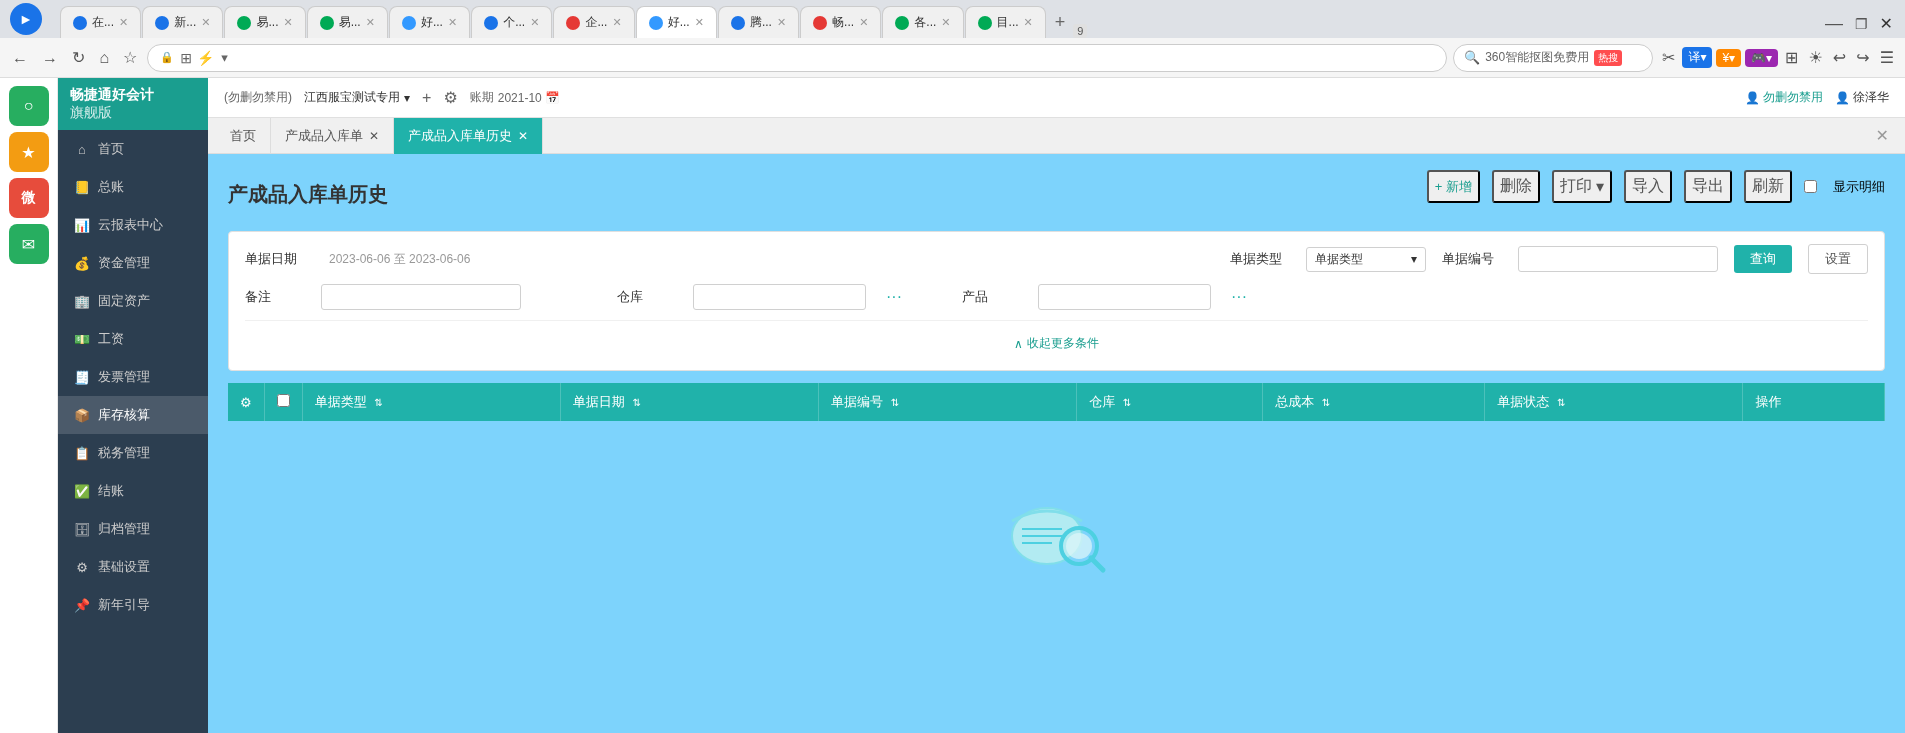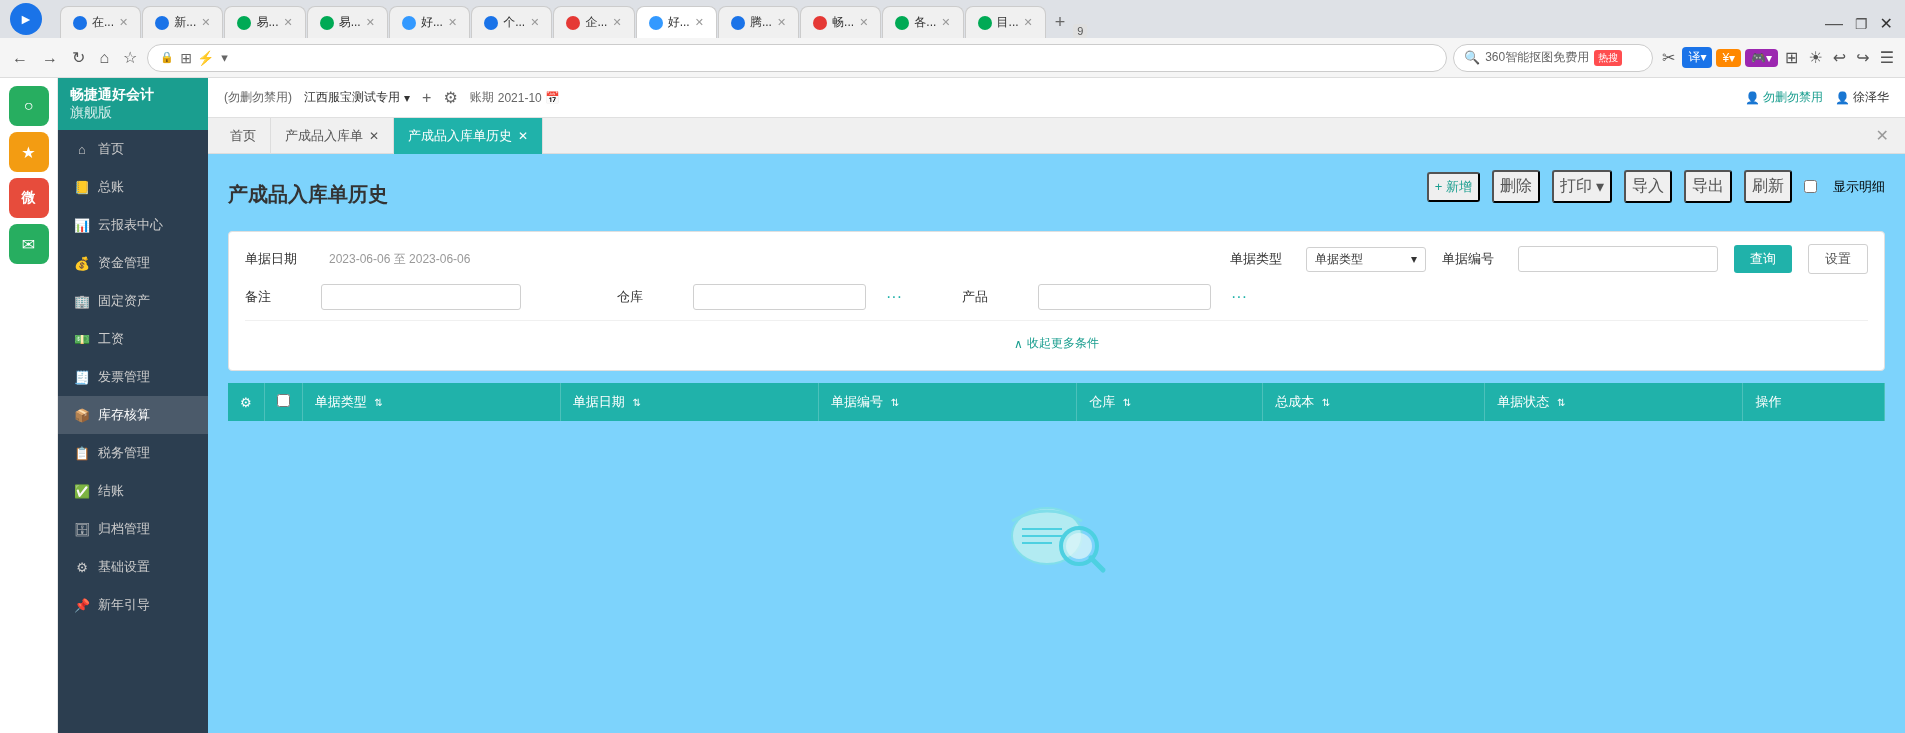--- a/index.html
+++ b/index.html
@@ -58,21 +58,21 @@
     .page-tab.active { background: #20b2aa; color: #fff; }
     .page-tab-close { font-size: 12px; cursor: pointer; }
     .page-tab-home { color: #555; }
     .page-close-btn { margin-left: auto; font-size: 16px; color: #999; cursor: pointer; padding: 4px 8px; }
 
     
     .main-content { flex: 1; padding: 16px 20px; overflow-y: auto; }
     .page-title { font-size: 20px; color: #333; font-weight: bold; margin-bottom: 16px; }
 
     
-    .action-toolbar { display: flex; align-items: center; gap: 12px; margin-bottom: 16px; flex-wrap: wrap; }
+    .action-toolbar { display: flex; gap: 12px; margin-bottom: 16px; flex-wrap: wrap; }
     .action-btn { display: flex; align-items: center; gap: 4px; font-size: 16px; color: #555; cursor: pointer; padding: 4px 6px; border-radius: 3px; }
 
     
     .filter-area { background: #fff; border: 1px solid #e0e0e0; border-radius: 4px; padding: 12px 16px; margin-bottom: 12px; }
     .filter-row { display: flex; align-items: center; gap: 16px; margin-bottom: 10px; }
     .filter-row:last-child { margin-bottom: 0; }
     .filter-label { font-size: 13px; color: #333; white-space: nowrap; min-width: 60px; }
     .filter-date-btns { display: flex; align-items: center; gap: 4px; }
     .date-btn { padding: 2px 8px; border: 1px solid #d0d0d0; border-radius: 3px; font-size: 12px; cursor: pointer; background: #fff; color: #555; }
     .date-btn.active { background: #20b2aa; color: #fff; border-color: #20b2aa; }

